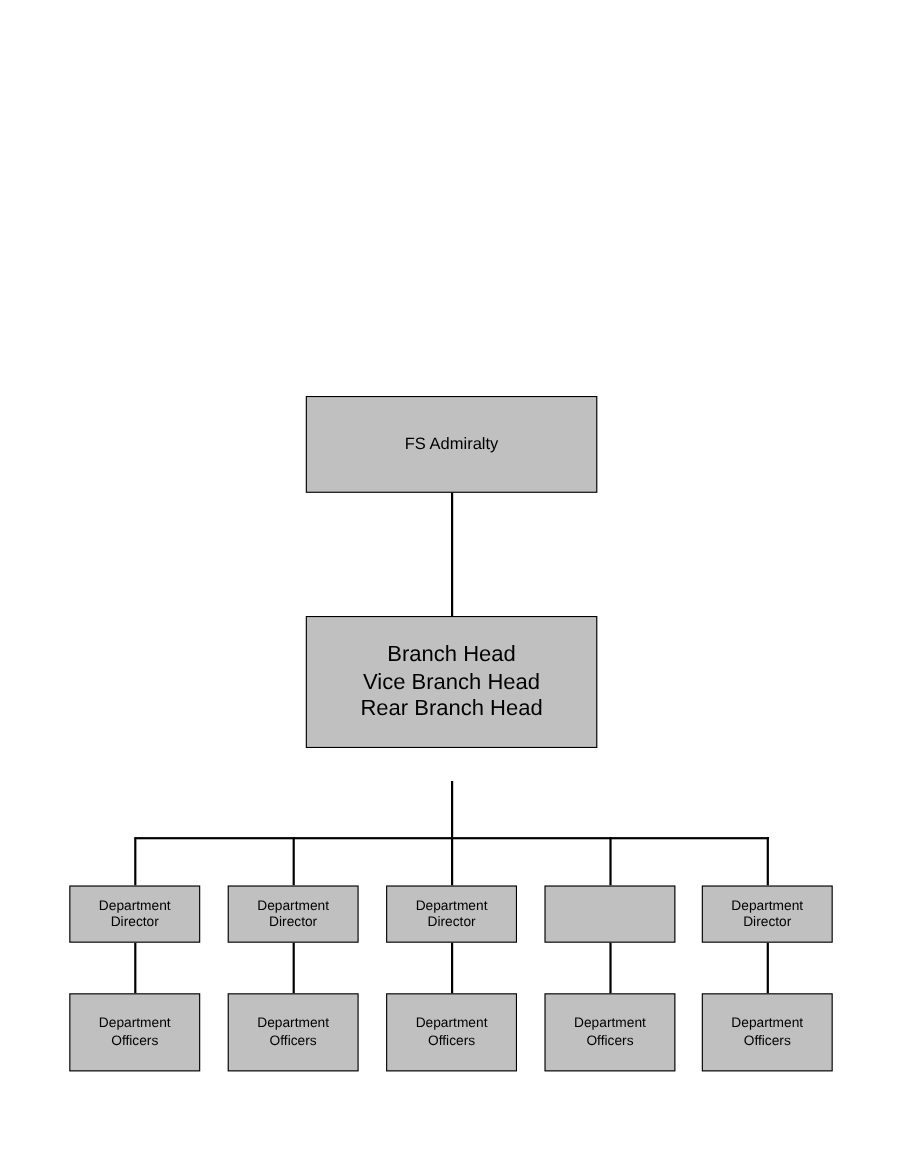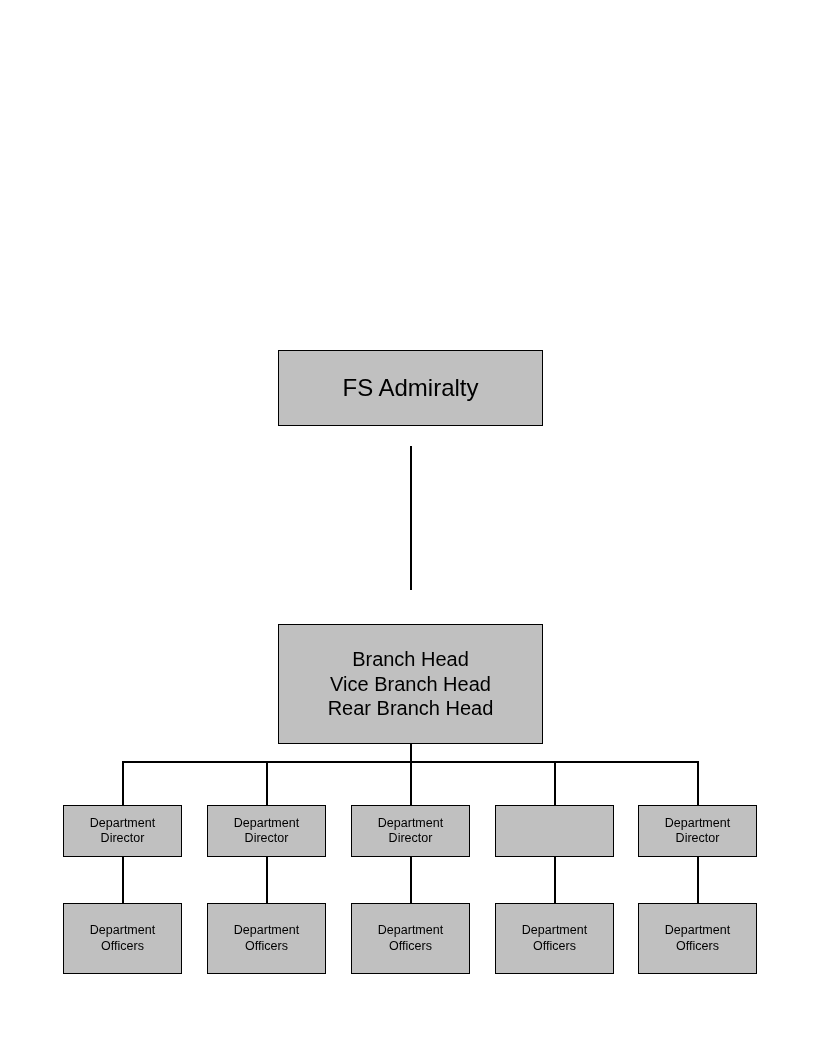--- a/index.html
+++ b/index.html
@@ -28,28 +28,28 @@
     align-items: center;
     justify-content: center;
     text-align: center;
     color: #000000;
     line-height: 1.24;
     white-space: pre-line;
     z-index: 2;
   }
   .node-root {
     left: 278px;
-    top: 350px;
+    top: 360px;
     width: 265px;
-    height: 76px;
-    font-size: 24px;
+    height: 88px;
+    font-size: 15px;
   }
   .node-branch {
     left: 278px;
-    top: 624px;
+    top: 560px;
     width: 265px;
     height: 120px;
     font-size: 20px;
   }
   .node-director {
     top: 805px;
     width: 119px;
     height: 52px;
     font-size: 12.5px;
   }

